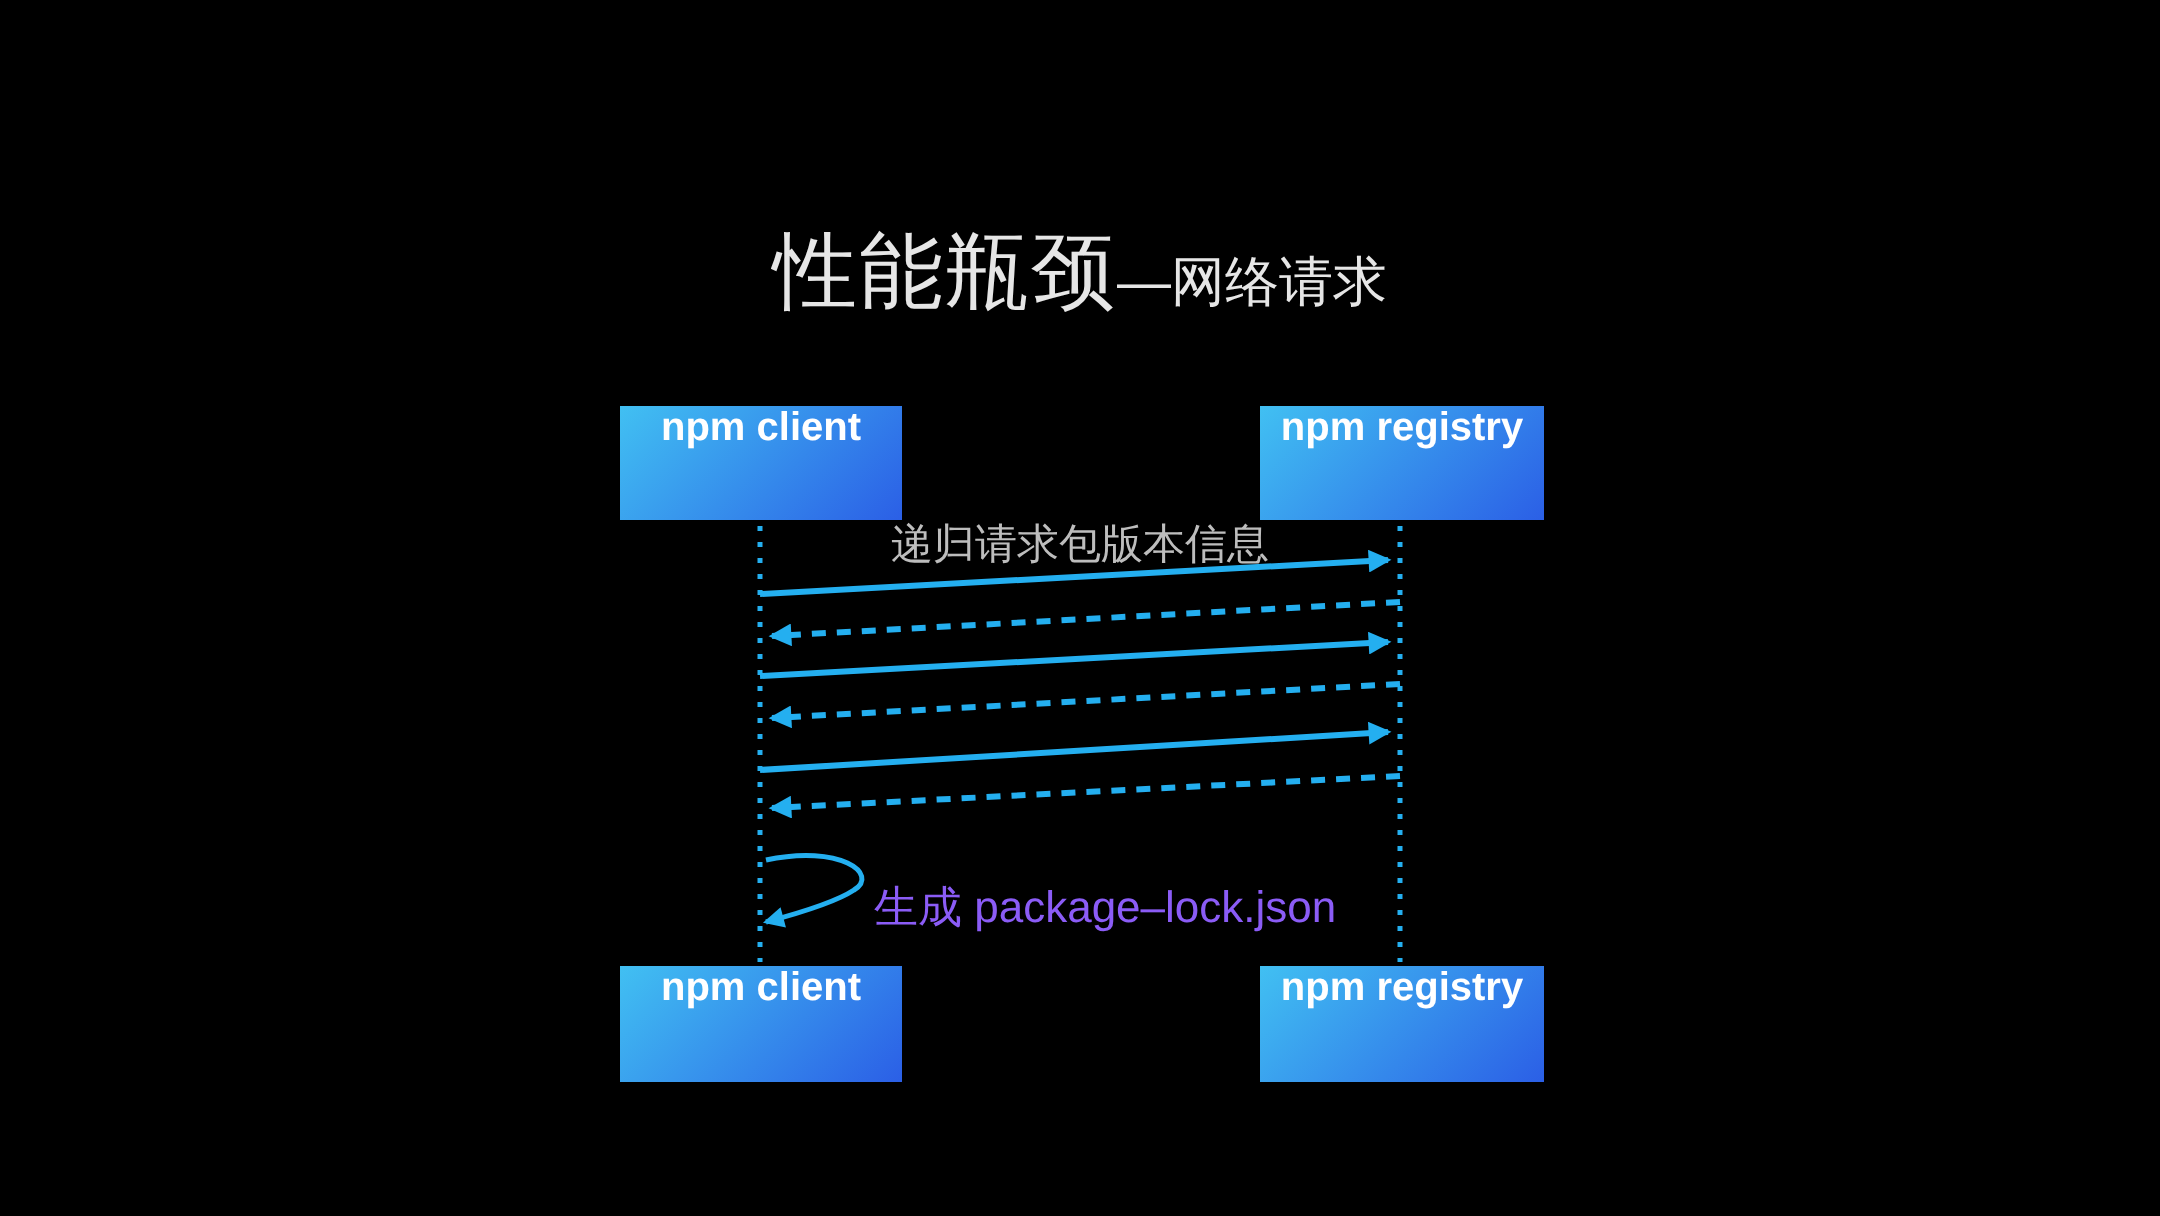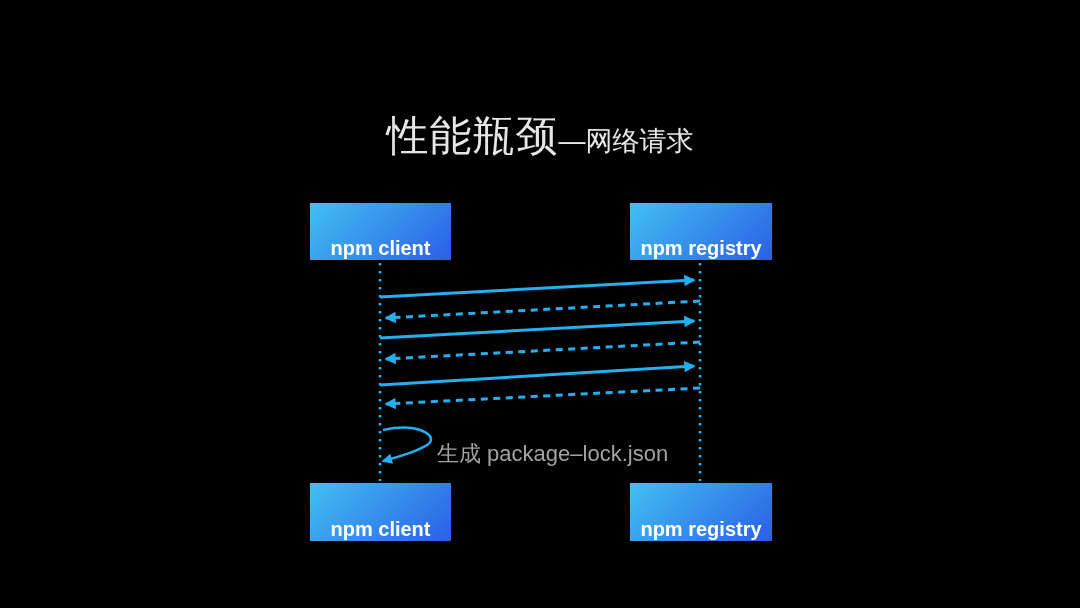--- a/index.html
+++ b/index.html
@@ -40,21 +40,21 @@
     left: 0;
     top: 0;
   }
   .actor-box {
     position: absolute;
     background: linear-gradient(135deg, #41c0f2 0%, #2b5fe6 100%);
     color: #ffffff;
     font-weight: bold;
     font-size: 20px;
     display: flex;
-    align-items: flex-end;
+    align-items: flex-start;
     justify-content: center;
     white-space: nowrap;
   }
   .box-top-left    { left: 310px; top: 203px; width: 141px; height: 57px; }
   .box-top-right   { left: 630px; top: 203px; width: 142px; height: 57px; }
   .box-bottom-left { left: 310px; top: 483px; width: 141px; height: 58px; }
   .box-bottom-right{ left: 630px; top: 483px; width: 142px; height: 58px; }
   .msg-label {
     position: absolute;
     left: 380px;
@@ -63,21 +63,21 @@
     text-align: center;
     font-size: 21px;
     color: #bdbdbd;
     white-space: nowrap;
   }
   .loop-label {
     position: absolute;
     left: 437px;
     top: 439px;
     font-size: 22px;
-    color: #a3a3a3;
+    color: #8b5cf6;
     white-space: nowrap;
   }
 </style>
 </head>
 <body>
 
 <div class="slide">
 
   <div class="title">
     <span class="title-main">性能瓶颈</span><span class="title-sub">—网络请求</span>
@@ -114,15 +114,16 @@
   <div class="actor-box box-top-right">
     <span>npm registry</span>
   </div>
   <div class="actor-box box-bottom-left">
     <span>npm client</span>
   </div>
   <div class="actor-box box-bottom-right">
     <span>npm registry</span>
   </div>
 
+  <div class="msg-label">递归请求包版本信息</div>
   <div class="loop-label">生成 package–lock.json</div>
 
 </div>
 
 </body></html>

